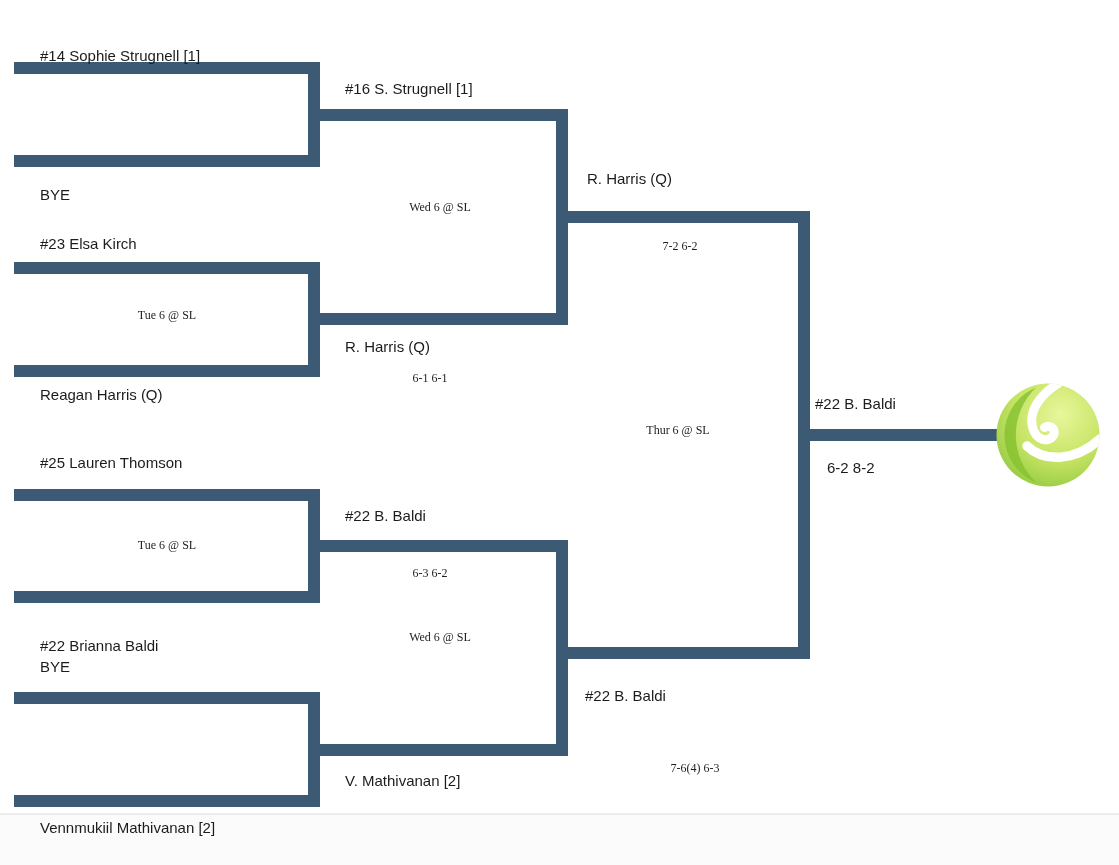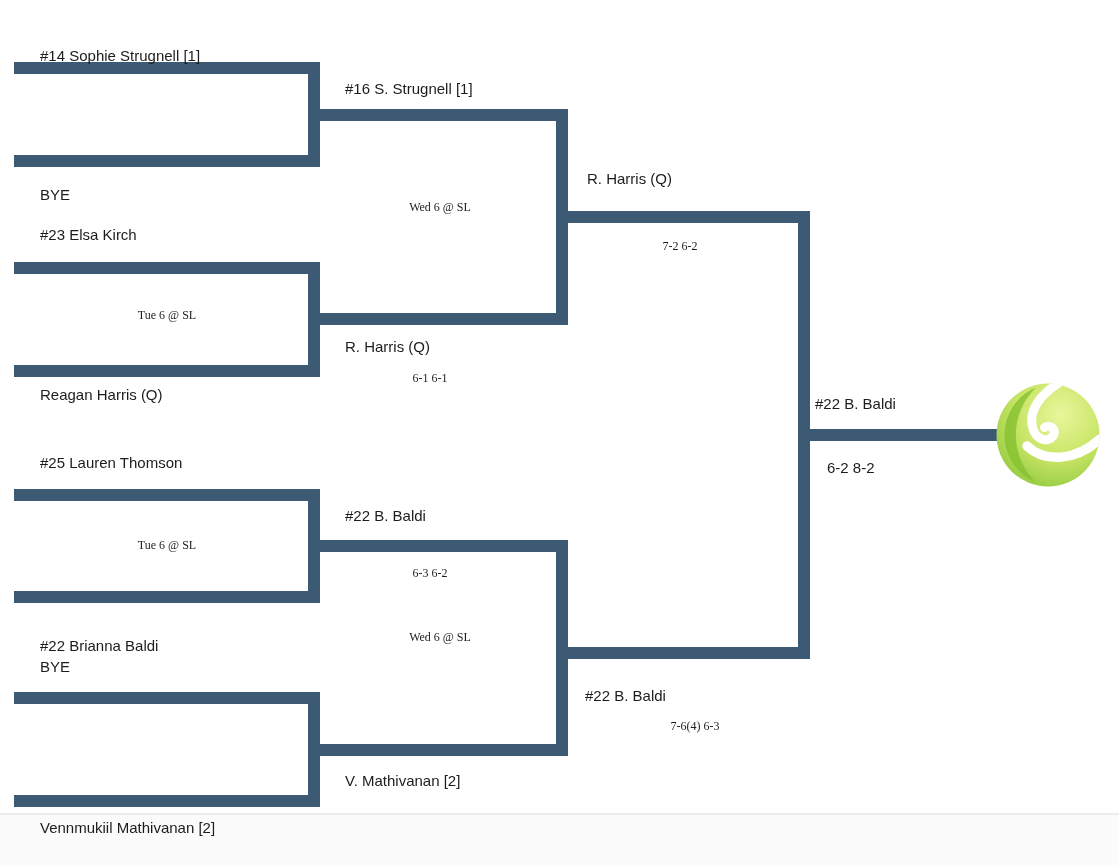--- a/index.html
+++ b/index.html
@@ -48,21 +48,21 @@
   <div class="ln" style="left:556px;top:211px;width:254px;height:12px;"></div>
   <div class="ln" style="left:556px;top:540px;width:12px;height:216px;"></div>
   <div class="ln" style="left:556px;top:647px;width:254px;height:12px;"></div>
 
   <div class="ln" style="left:798px;top:211px;width:12px;height:448px;"></div>
   <div class="ln" style="left:798px;top:429px;width:212px;height:12px;"></div>
 
   <div class="nm" style="left:40px;top:47px;">#14 Sophie Strugnell [1]</div>
   <div class="nm" style="left:40px;top:186px;">BYE</div>
 
-  <div class="nm" style="left:40px;top:226px;">#23 Elsa Kirch</div>
+  <div class="nm" style="left:40px;top:235px;">#23 Elsa Kirch</div>
   <div class="sr" style="left:14px;top:306px;width:306px;">Tue 6 @ SL</div>
   <div class="nm" style="left:40px;top:386px;">Reagan Harris (Q)</div>
 
   <div class="nm" style="left:40px;top:454px;">#25 Lauren Thomson</div>
   <div class="sr" style="left:14px;top:536px;width:306px;">Tue 6 @ SL</div>
   <div class="nm" style="left:40px;top:613px;margin-top:24px;">#22 Brianna Baldi</div>
 
   <div class="nm" style="left:40px;top:658px;">BYE</div>
   <div class="nm" style="left:40px;top:819px;">Vennmukiil Mathivanan [2]</div>
 
@@ -71,22 +71,23 @@
   <div class="nm" style="left:345px;top:338px;">R. Harris (Q)</div>
   <div class="sr" style="left:340px;top:369px;width:180px;">6-1 6-1</div>
 
   <div class="nm" style="left:345px;top:507px;">#22 B. Baldi</div>
   <div class="sr" style="left:340px;top:564px;width:180px;">6-3 6-2</div>
   <div class="sr" style="left:322px;top:628px;width:236px;">Wed 6 @ SL</div>
   <div class="nm" style="left:345px;top:772px;">V. Mathivanan [2]</div>
 
   <div class="nm" style="left:587px;top:170px;">R. Harris (Q)</div>
   <div class="sr" style="left:590px;top:237px;width:180px;">7-2 6-2</div>
+  <div class="sr" style="left:568px;top:421px;width:220px;">Thur 6 @ SL</div>
   <div class="nm" style="left:585px;top:687px;">#22 B. Baldi</div>
-  <div class="sr" style="left:600px;top:717px;width:190px;">7-6(4) 6-3</div>
+  <div class="sr" style="left:600px;top:759px;width:190px;">7-6(4) 6-3</div>
 
   <div class="nm" style="left:815px;top:395px;">#22 B. Baldi</div>
   <div class="nm" style="left:827px;top:459px;">6-2 8-2</div>
 
   <svg style="position:absolute;left:996px;top:383px;" width="104" height="104" viewBox="0 0 104 104">
     <defs>
       <radialGradient id="ballGrad" cx="62%" cy="30%" r="82%">
         <stop id="bstop1" offset="0%" stop-color="#e8f69b"></stop>
         <stop id="bstop2" offset="55%" stop-color="#c6e463"></stop>
         <stop id="bstop3" offset="100%" stop-color="#8cc63e"></stop>

